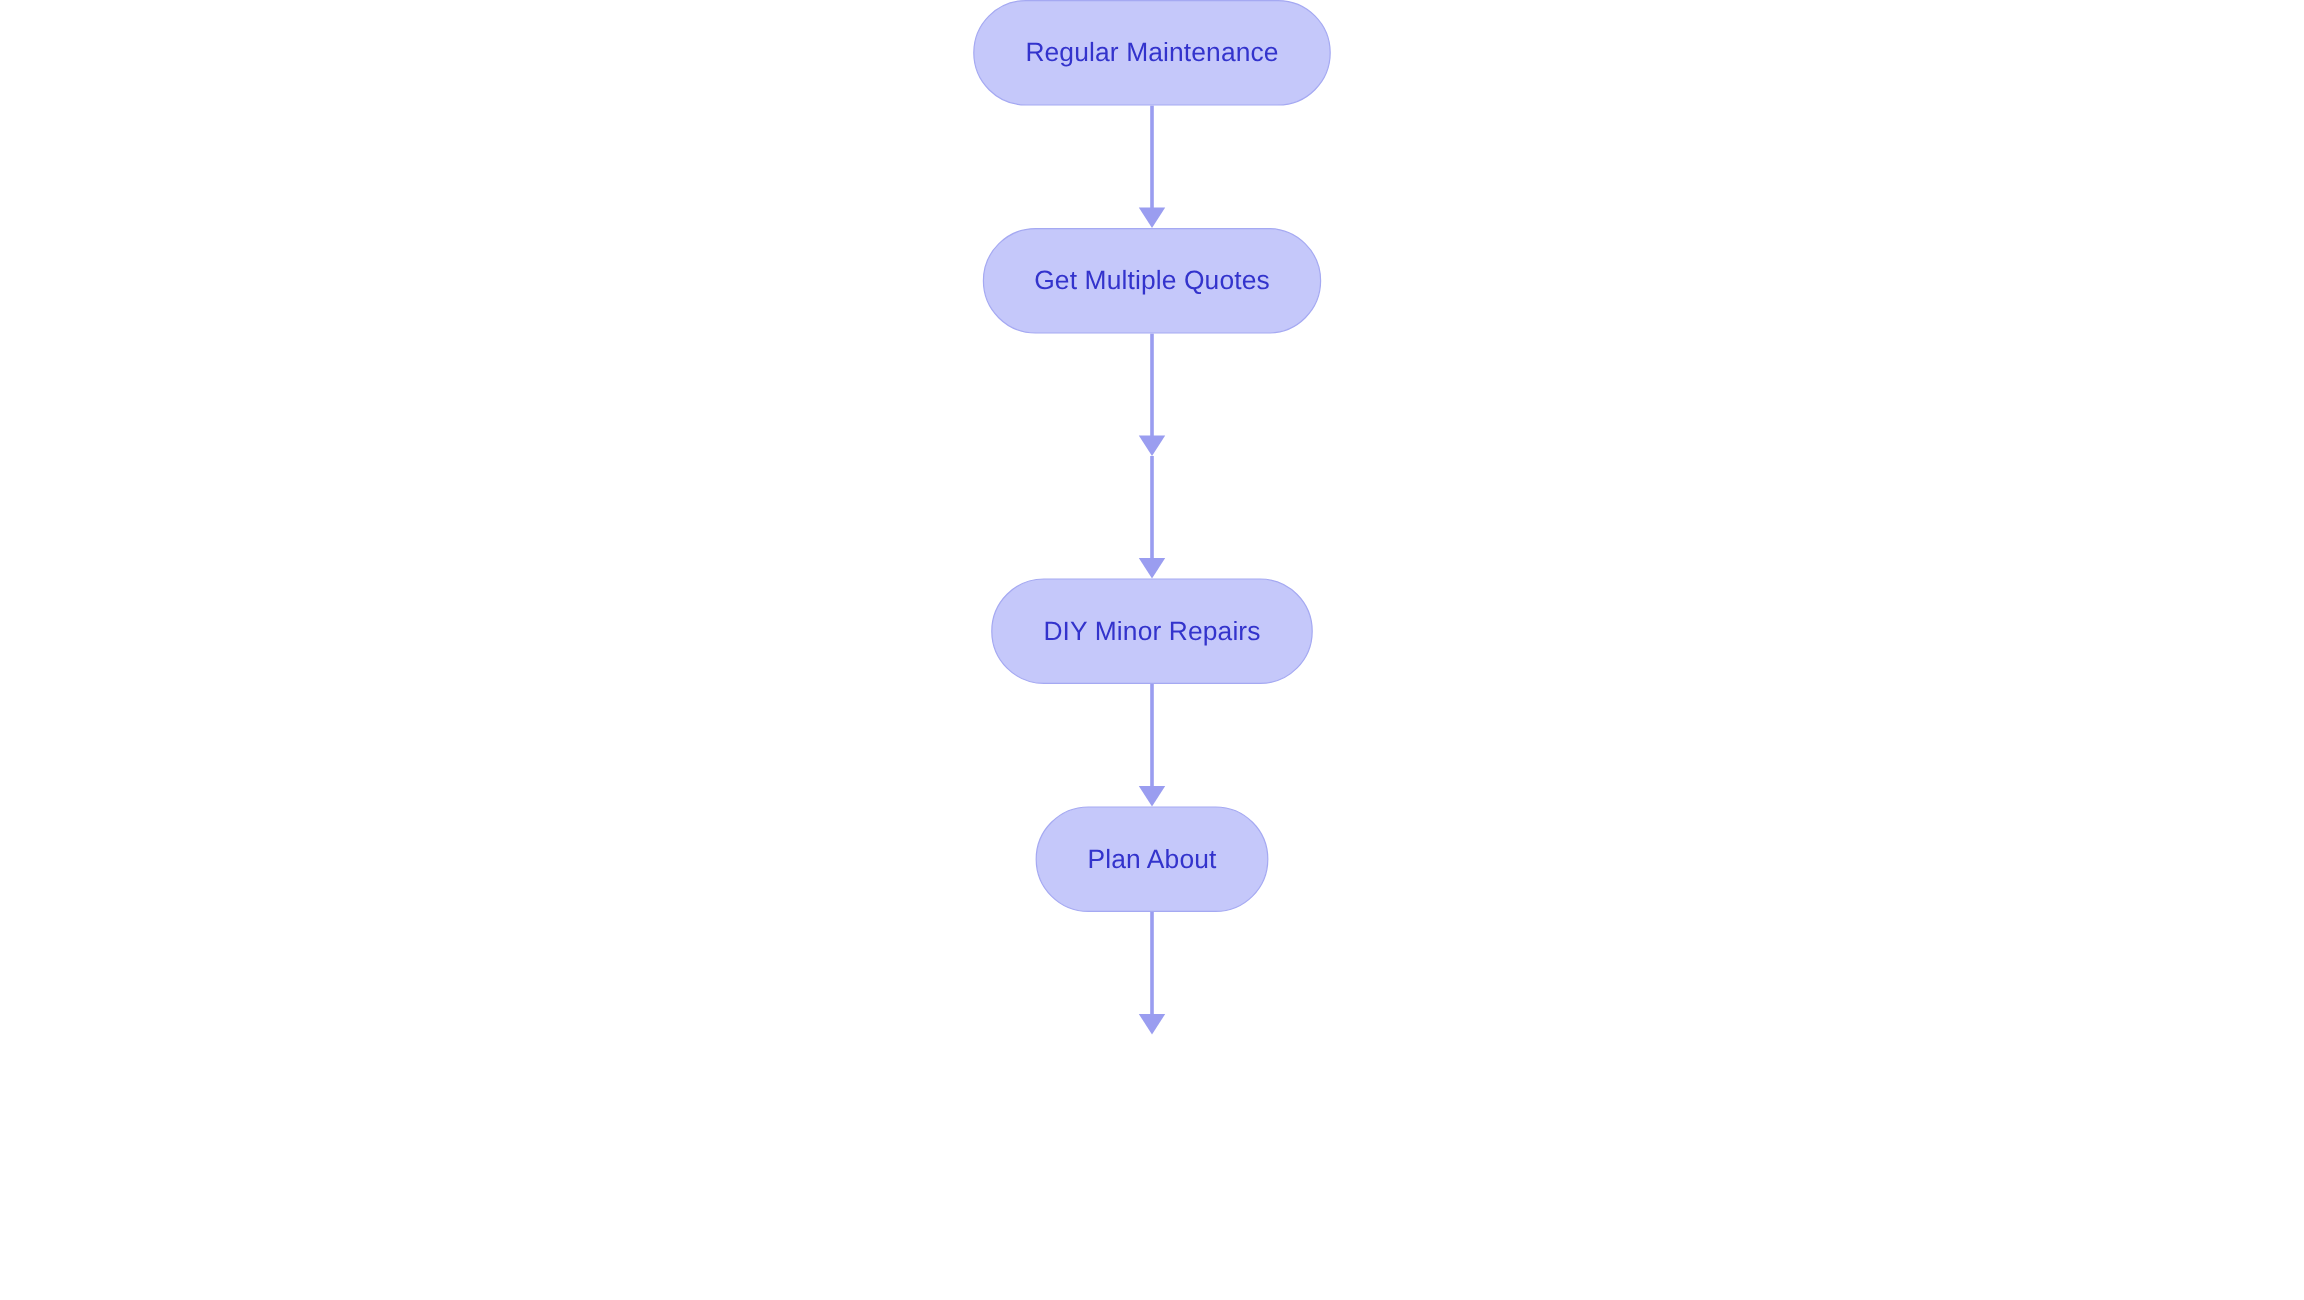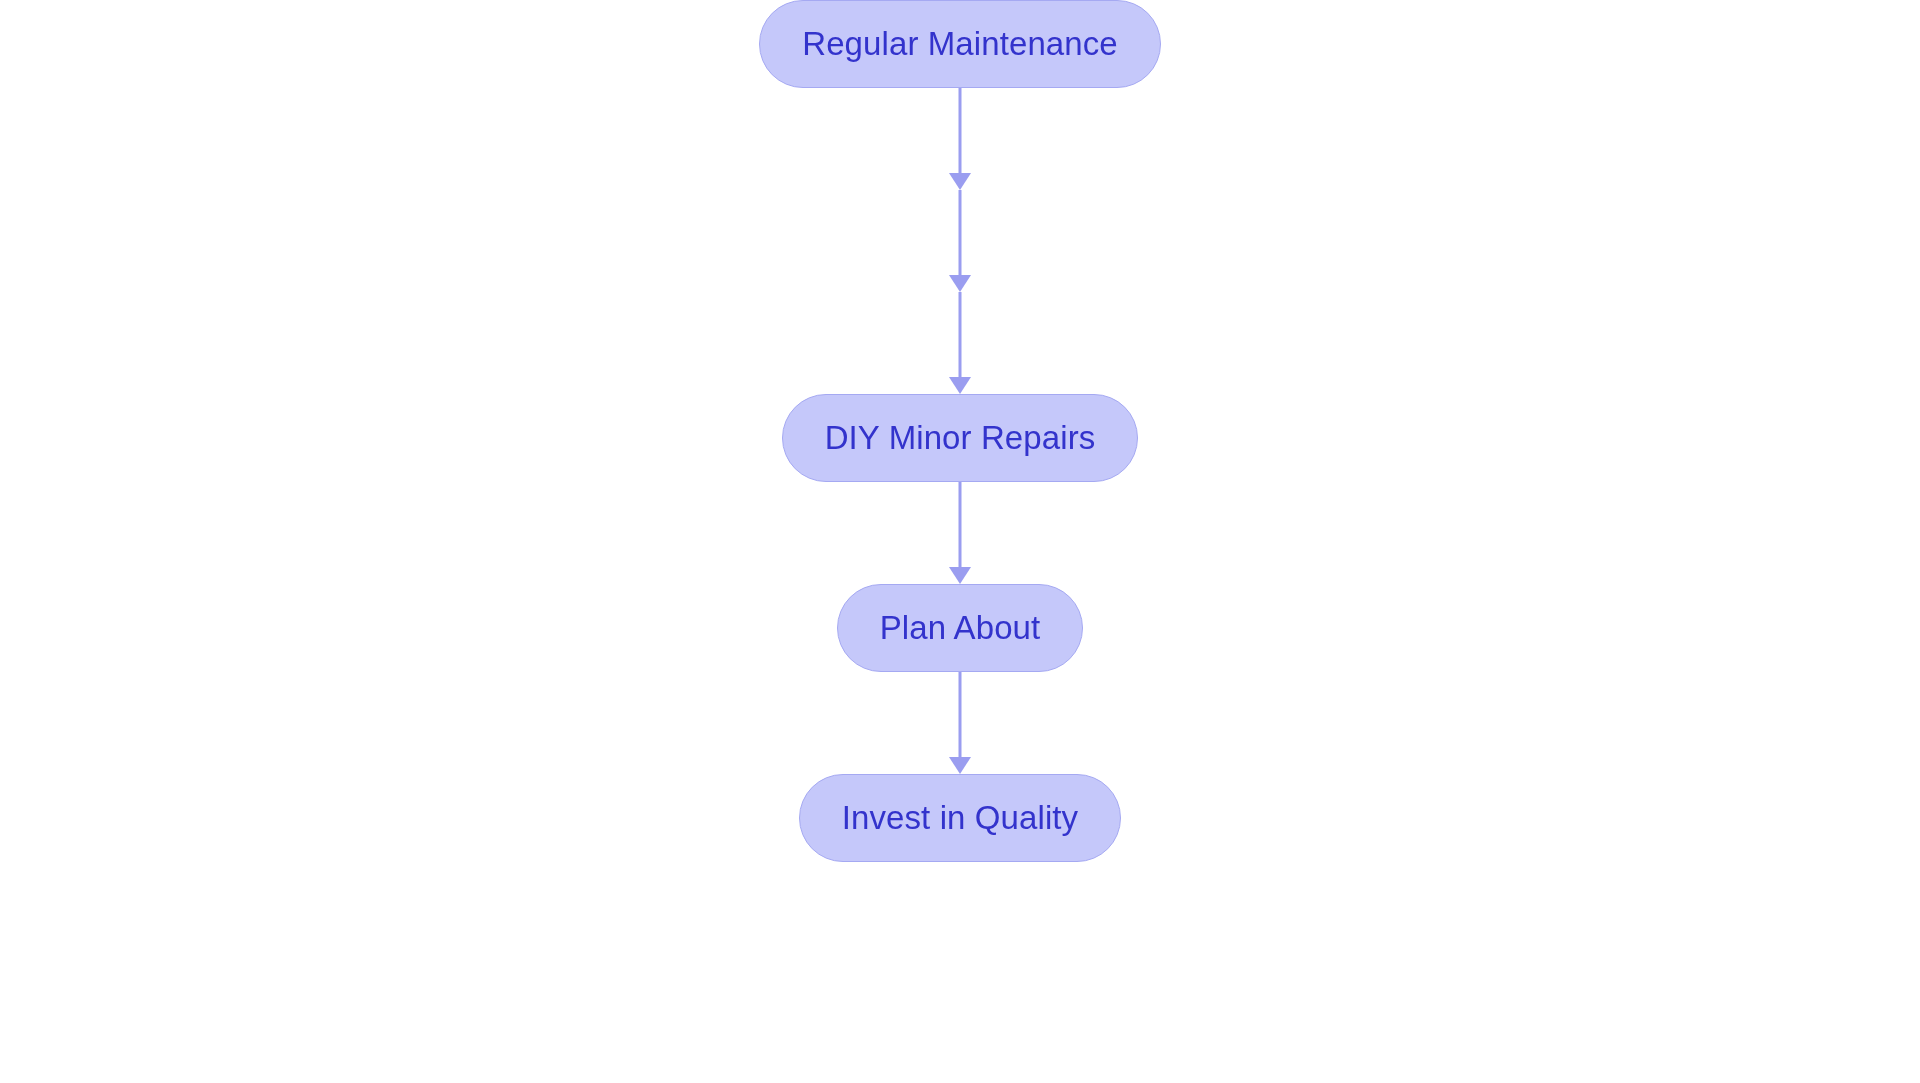--- a/index.html
+++ b/index.html
@@ -38,21 +38,21 @@
   .flow-node {
     box-sizing: border-box;
     height: 88px;
     border-radius: 44px;
     background: #c5c8fa;
     border: 1.5px solid #a5a9f2;
     color: #3333cc;
     display: flex;
     align-items: center;
     justify-content: center;
-    font-size: 33px;
+    font-size: 22px;
     font-weight: 400;
     letter-spacing: 0.1px;
     white-space: nowrap;
     padding: 0 42px;
     user-select: none;
   }
 
   
   .flow-connector {
     position: relative;
@@ -89,20 +89,23 @@
 
     <div class="flow-node">
       <span>Regular Maintenance</span>
     </div>
 
     <div class="flow-connector">
       <div class="conn-line"></div>
       <div class="conn-arrowhead"></div>
     </div>
 
+    <div class="flow-node">
+      <span>Get Multiple Quotes</span>
+    </div>
 
     <div class="flow-connector">
       <div class="conn-line"></div>
       <div class="conn-arrowhead"></div>
     </div>
 
 
     <div class="flow-connector">
       <div class="conn-line"></div>
       <div class="conn-arrowhead"></div>
@@ -119,18 +122,15 @@
 
     <div class="flow-node">
       <span>Plan About</span>
     </div>
 
     <div class="flow-connector">
       <div class="conn-line"></div>
       <div class="conn-arrowhead"></div>
     </div>
 
-    <div class="flow-node">
-      <span>Invest in Quality</span>
-    </div>
 
   </div>
 </div>
 
 </body></html>

